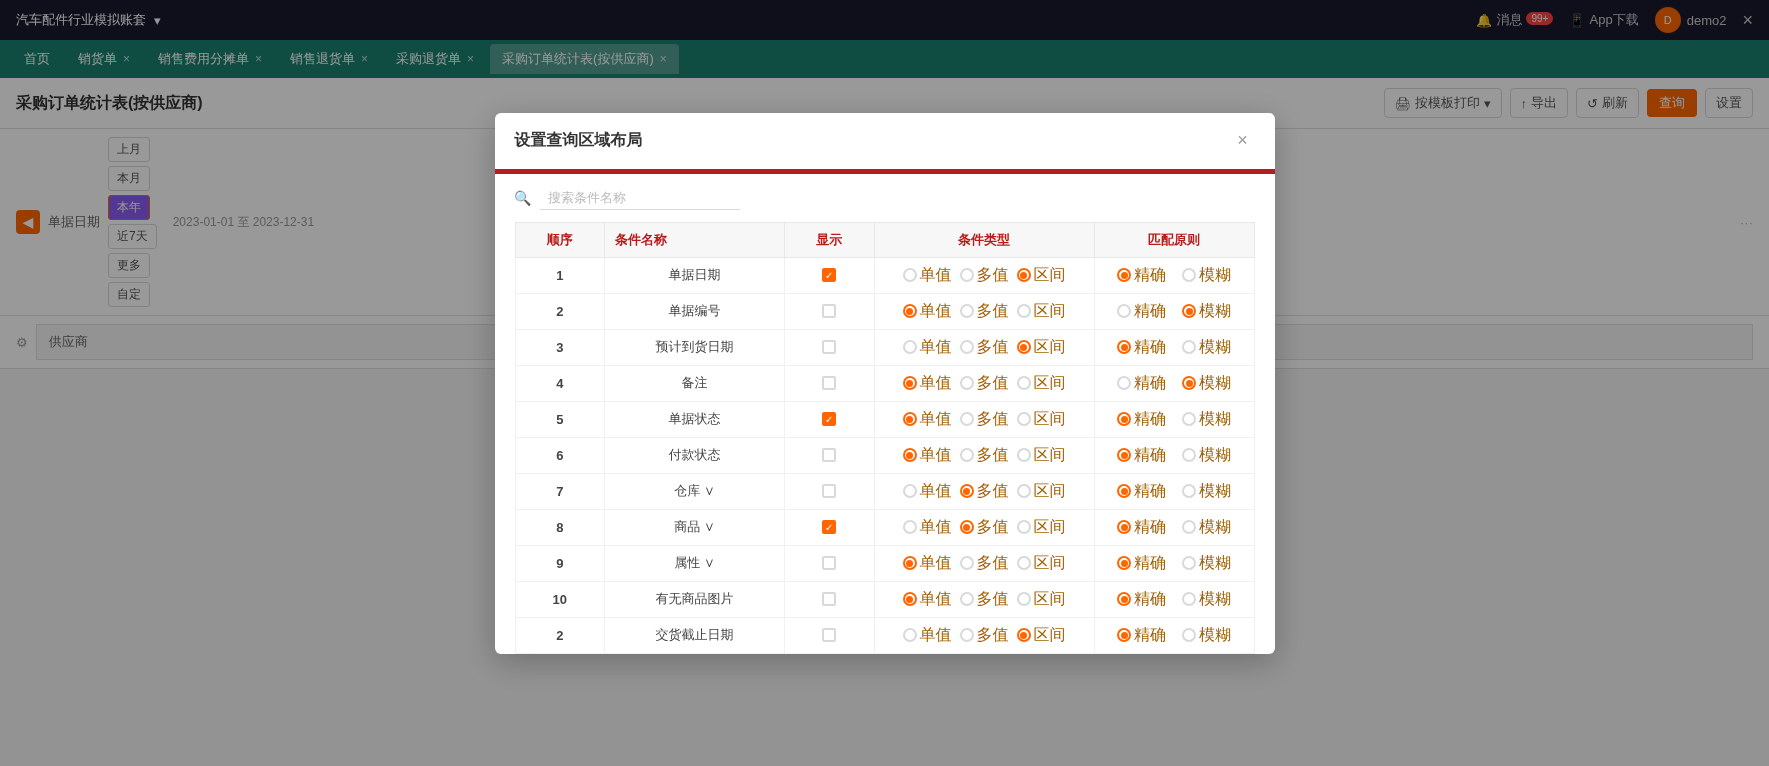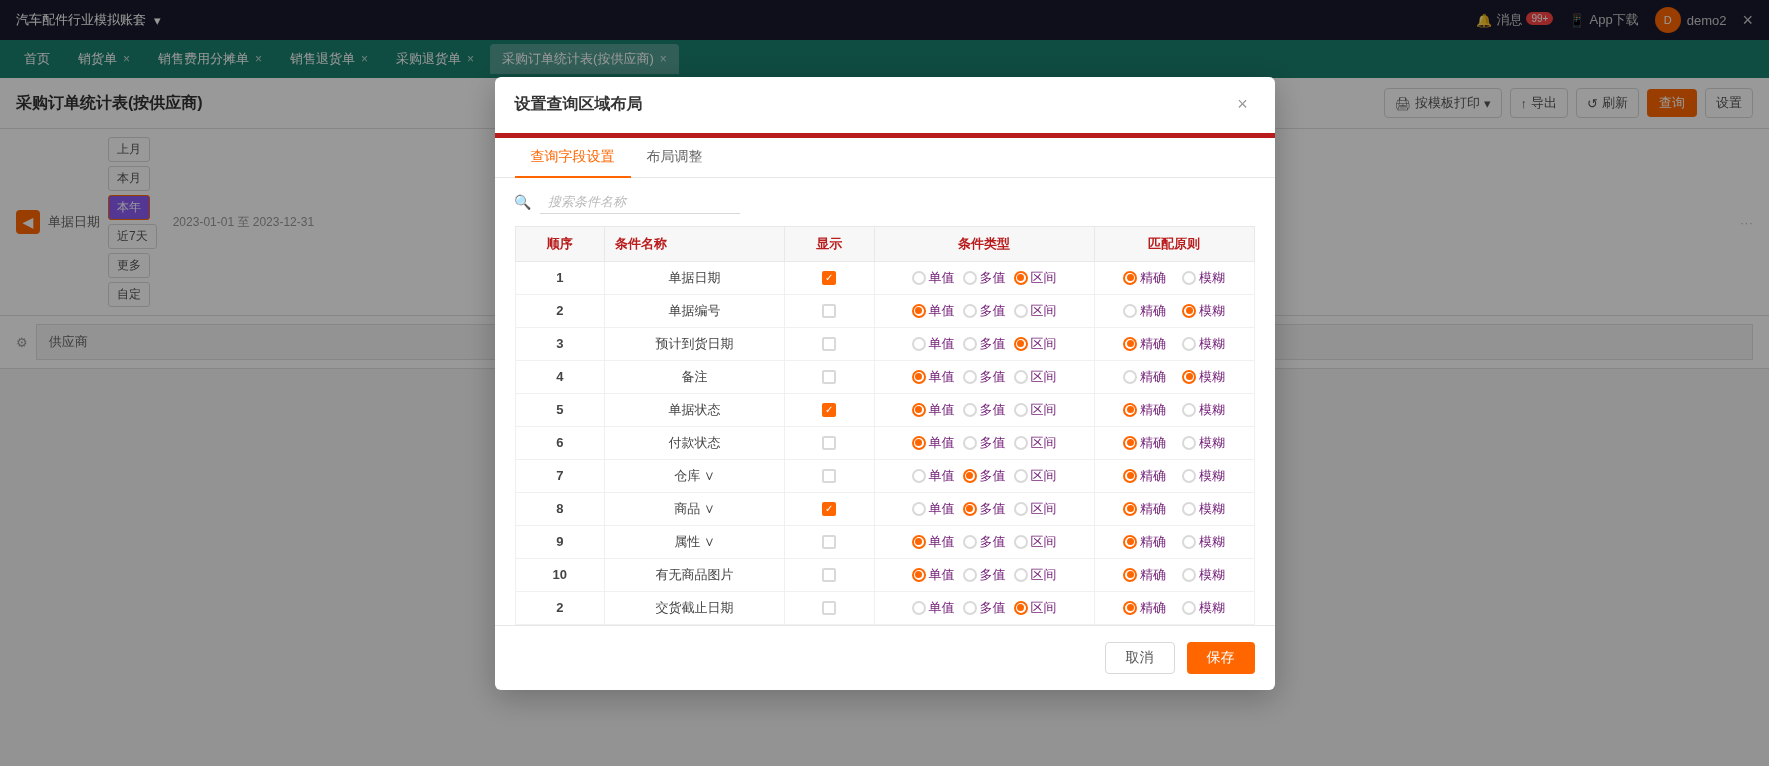--- a/index.html
+++ b/index.html
@@ -198,21 +198,20 @@
       gap: 8px;
     }
     .modal-search-input {
       border: none;
       border-bottom: 1px solid #d9d9d9;
       padding: 4px 8px;
       font-size: 13px;
       width: 200px;
       outline: none;
       color: #ec4899;
-      font-style: italic;
     }
     .modal-search-input::placeholder { color: #bbb; }
     .search-icon { color: #999; font-size: 14px; }
 
     
     .modal-table-wrap {
       flex: 1;
       overflow-y: auto;
       padding: 0 20px;
     }
@@ -270,21 +269,21 @@
     .radio-circle.checked {
       border-color: #f60;
     }
     .radio-circle.checked::after {
       content: '';
       width: 7px;
       height: 7px;
       border-radius: 50%;
       background: #f60;
     }
-    .radio-label { font-size: 13px; color: #701a75; }
+    .radio-label { font-size: 16px; color: #a16207; }
 
     
     .checkbox-wrap {
       display: flex;
       align-items: center;
       justify-content: center;
     }
     .checkbox {
       width: 14px;
       height: 14px;
@@ -446,24 +445,20 @@
 </div>
 
 <div class="modal-backdrop">
   <div class="modal">
 
     <div class="modal-header">
       <span class="modal-title">设置查询区域布局</span>
       <button class="modal-close">×</button>
     </div>
 
-    <div class="modal-tabs">
-      <div class="modal-tab active">查询字段设置</div>
-      <div class="modal-tab">布局调整</div>
-    </div>
 
     <div class="modal-search">
       <span class="search-icon">🔍</span>
       <input class="modal-search-input" type="text" placeholder="搜索条件名称" style="">
     </div>
 
     <div class="modal-table-wrap">
       <table class="modal-table">
         <thead>
           <tr>
@@ -879,19 +874,15 @@
                     <div class="radio-circle"></div>
                     <span class="radio-label">模糊</span>
                   </div>
                 </div>
               </td>
             </tr>
           </tbody>
       </table>
     </div>
 
-    <div class="modal-footer">
-      <button class="btn-cancel">取消</button>
-      <button class="btn-save">保存</button>
-    </div>
 
   </div>
 </div>
 
 </body></html>

